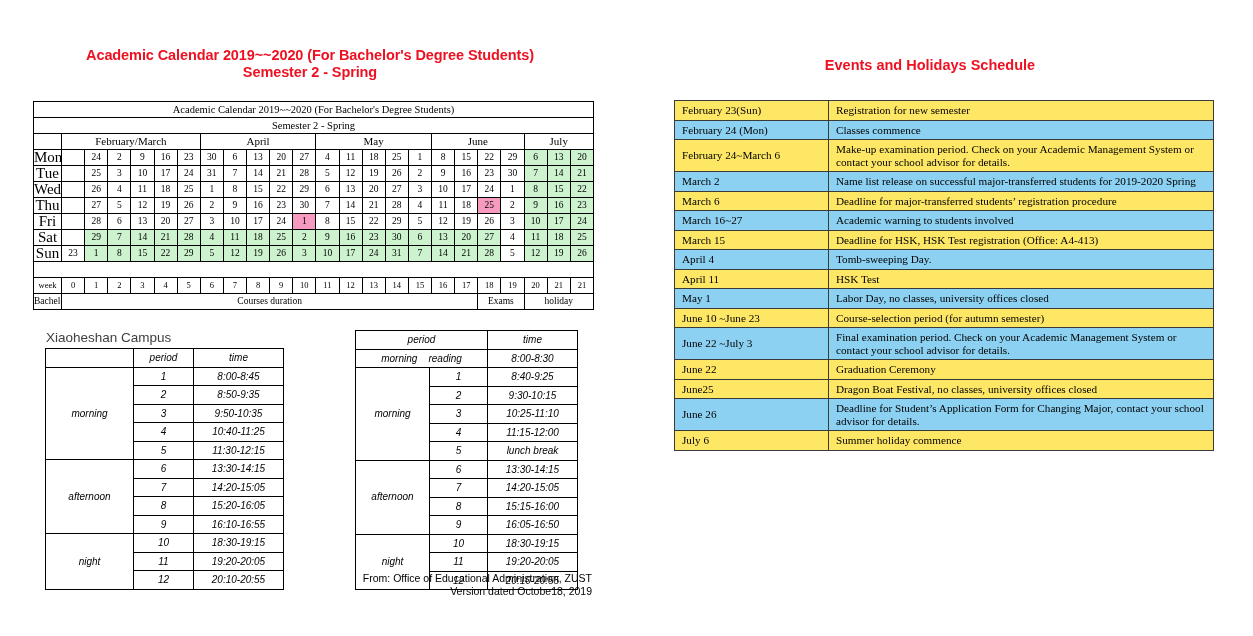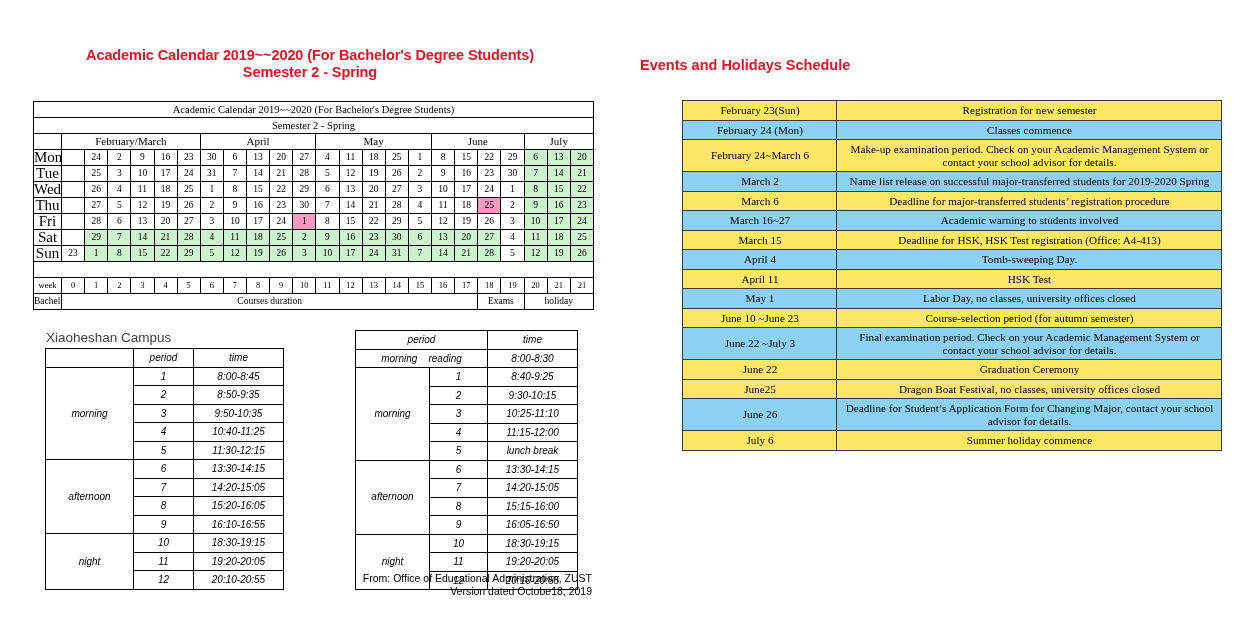--- a/index.html
+++ b/index.html
@@ -135,32 +135,32 @@
     left: 640px;
     top: 0px;
     width: 613px;
     height: 636px;
   }
   .events-title {
     font-family: "Liberation Sans", sans-serif;
     font-weight: bold;
     font-size: 14.5px;
     color: #ee1122;
+    text-align: center;
     position: absolute;
     left: 0px;
     top: 57px;
     width: 580px;
     margin: 0;
   }
   #events-wrap {
     position: absolute;
-    left: 42px;
+    left: 34px;
     top: 100px;
     width: 522px;
-    text-align: center;
   }
   table.events {
     border-collapse: collapse;
     table-layout: fixed;
     width: 540px;
     font-family: "Liberation Serif", serif;
     font-size: 11.2px;
   }
   table.events td {
     border: 1px solid #3a3a3a;

